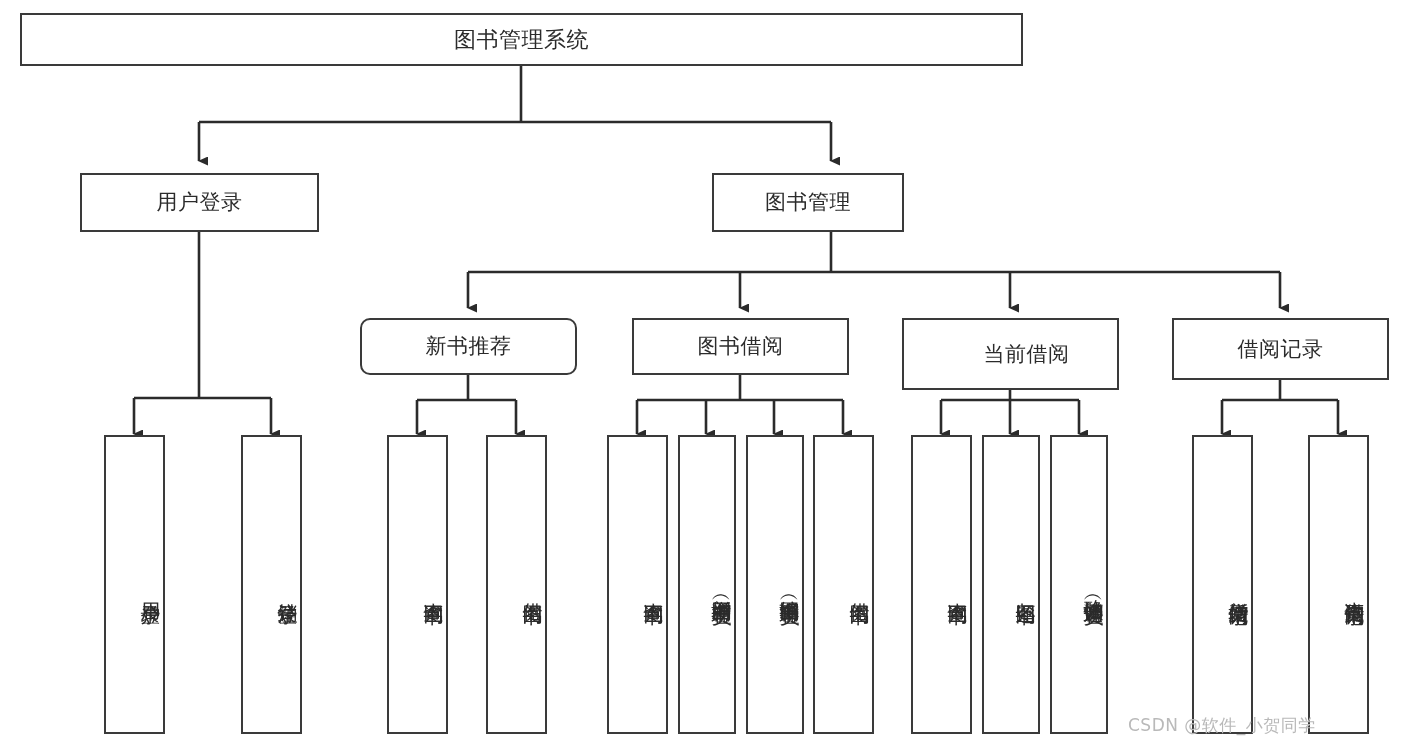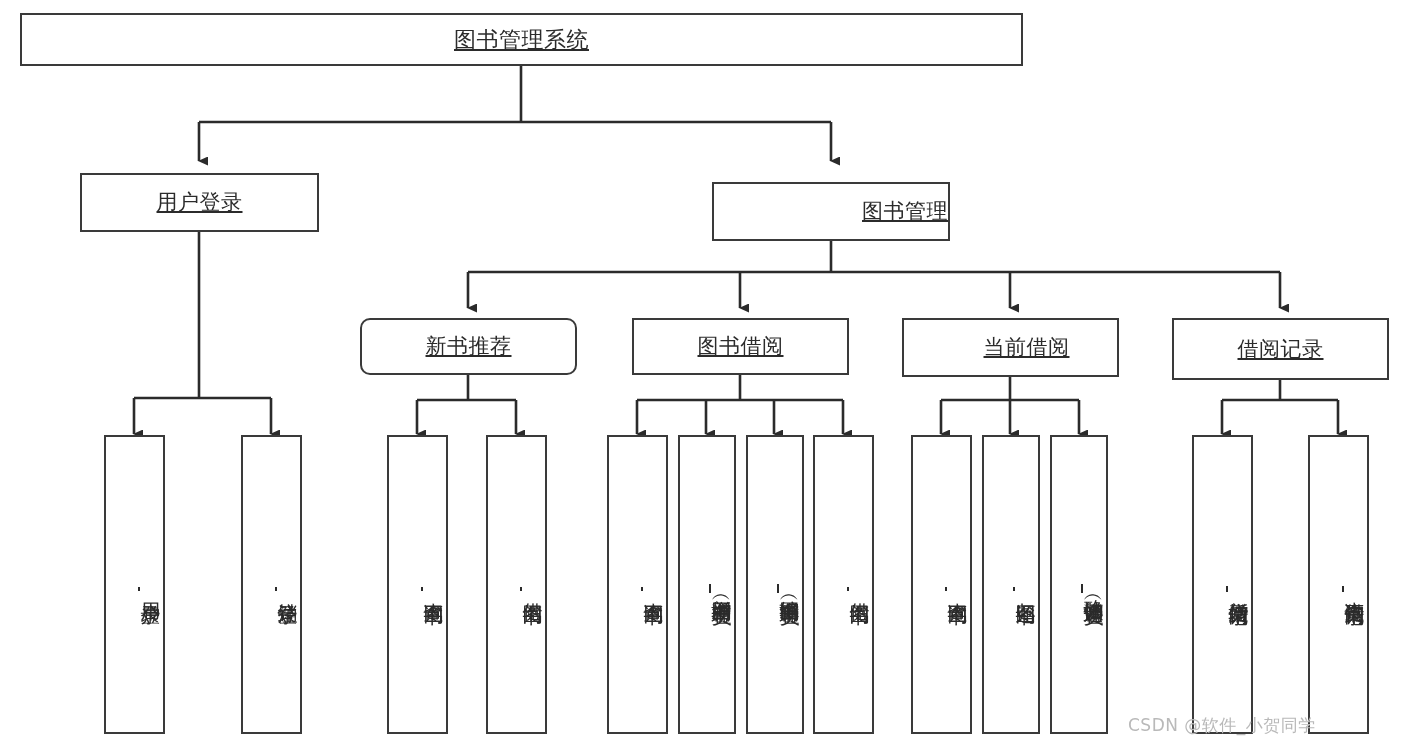--- a/index.html
+++ b/index.html
@@ -29,21 +29,20 @@
   .node {
     position: absolute;
     box-sizing: border-box;
     background: #ffffff;
     border: 2px solid #3a3a3a;
     display: flex;
     align-items: center;
     justify-content: center;
     color: #2b2b2b;
     line-height: 1.25;
-    text-decoration: underline;
   }
   .node.horiz {
     font-size: 21px;
     letter-spacing: 0.5px;
   }
   .node.vert {
     writing-mode: vertical-rl;
     text-orientation: upright;
     font-size: 20px;
     letter-spacing: 1px;
@@ -124,33 +123,33 @@
   </svg>
 
   <div class="node horiz root" style="left:20px; top:13px; width:1003px; height:53px;">
     <span>图书管理系统</span>
   </div>
 
   <div class="node horiz" style="left:80px; top:173px; width:239px; height:59px;">
     <span>用户登录</span>
   </div>
 
-  <div class="node horiz" style="left:712px; top:182px; width:238px; height:59px;justify-content:flex-end;">
+  <div class="node horiz" style="left:712px; top:173px; width:192px; height:59px;">
     <span>图书管理</span>
   </div>
 
   <div class="node horiz" style="left:360px; top:318px; width:217px; height:57px;border-radius:10px;">
     <span>新书推荐</span>
   </div>
 
   <div class="node horiz" style="left:632px; top:318px; width:217px; height:57px;">
     <span>图书借阅</span>
   </div>
 
-  <div class="node horiz" style="left:902px; top:318px; width:217px; height:59px;padding-left:32px;">
+  <div class="node horiz" style="left:902px; top:318px; width:217px; height:72px;padding-left:32px;">
     <span>当前借阅</span>
   </div>
 
   <div class="node horiz" style="left:1172px; top:318px; width:217px; height:62px;">
     <span>借阅记录</span>
   </div>
 
   <div class="node vert" style="left:104px; top:435px; width:61px; height:299px;">
     <span class="vtext">用户登录</span>
   </div>

